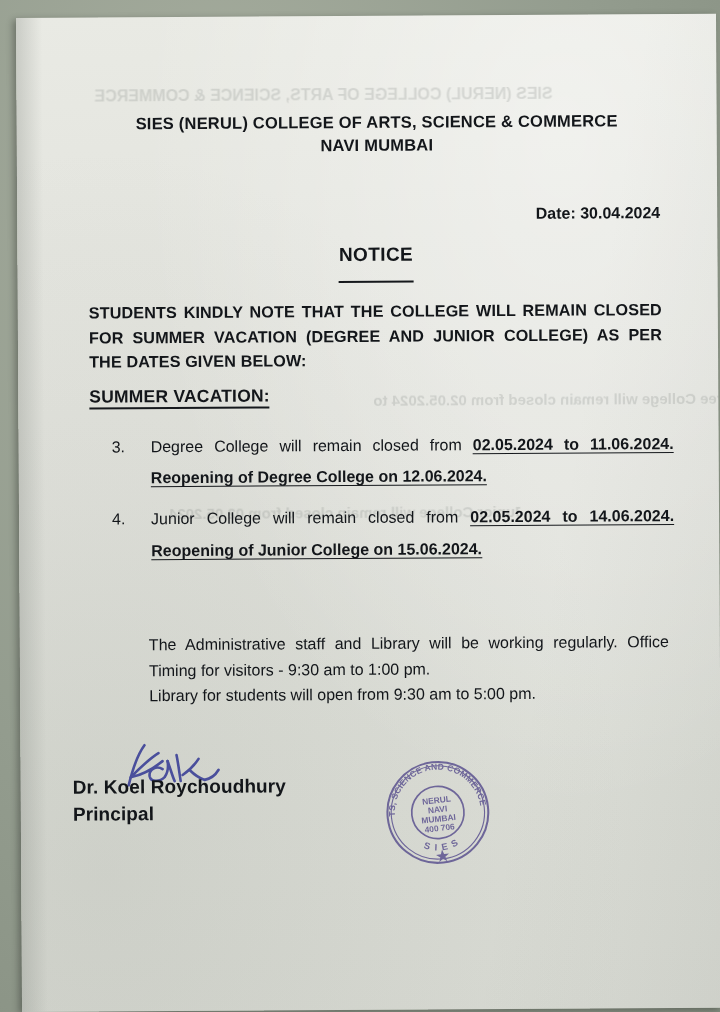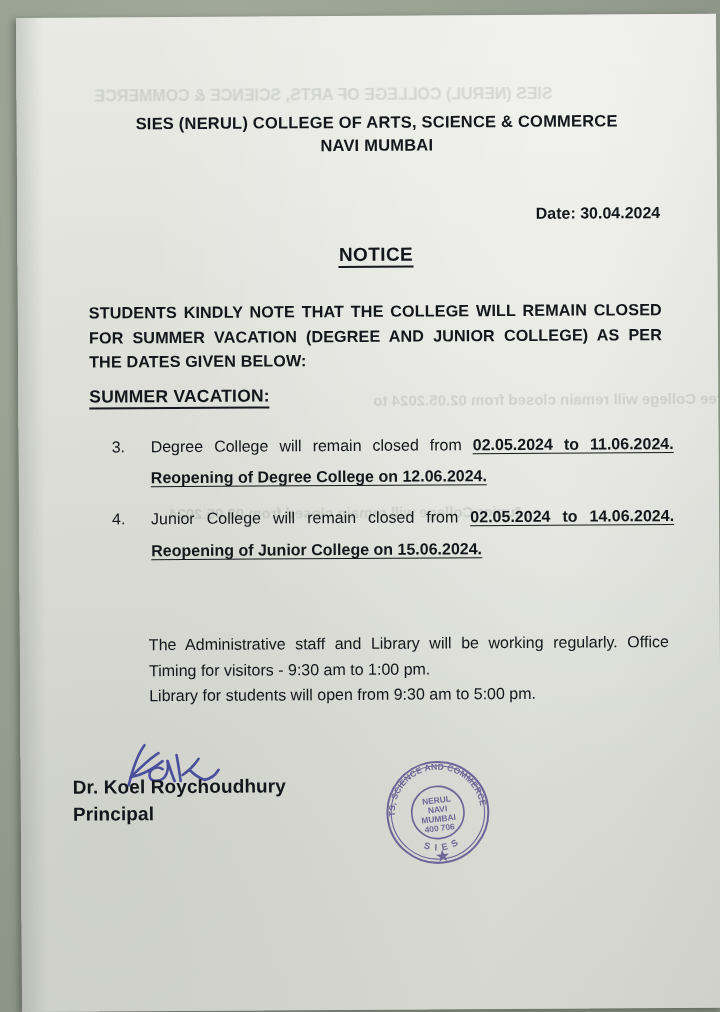--- a/index.html
+++ b/index.html
@@ -104,21 +104,21 @@
 
   .notice-title {
     left: 60px;
     top: 228px;
     width: 597px;
     text-align: center;
     font-size: 19px;
     font-weight: bold;
     letter-spacing: .4px;
   }
-  .notice-title span { border-bottom: 2px solid #15181c; padding-bottom: 1px; }
+  .notice-title span { border-bottom: 2px solid #15181c; padding-bottom: 16px; }
 
   .intro {
     left: 71px;
     top: 283px;
     width: 573px;
     font-size: 16.2px;
     font-weight: bold;
     line-height: 1.52;
     text-align: justify;
     letter-spacing: .1px;

